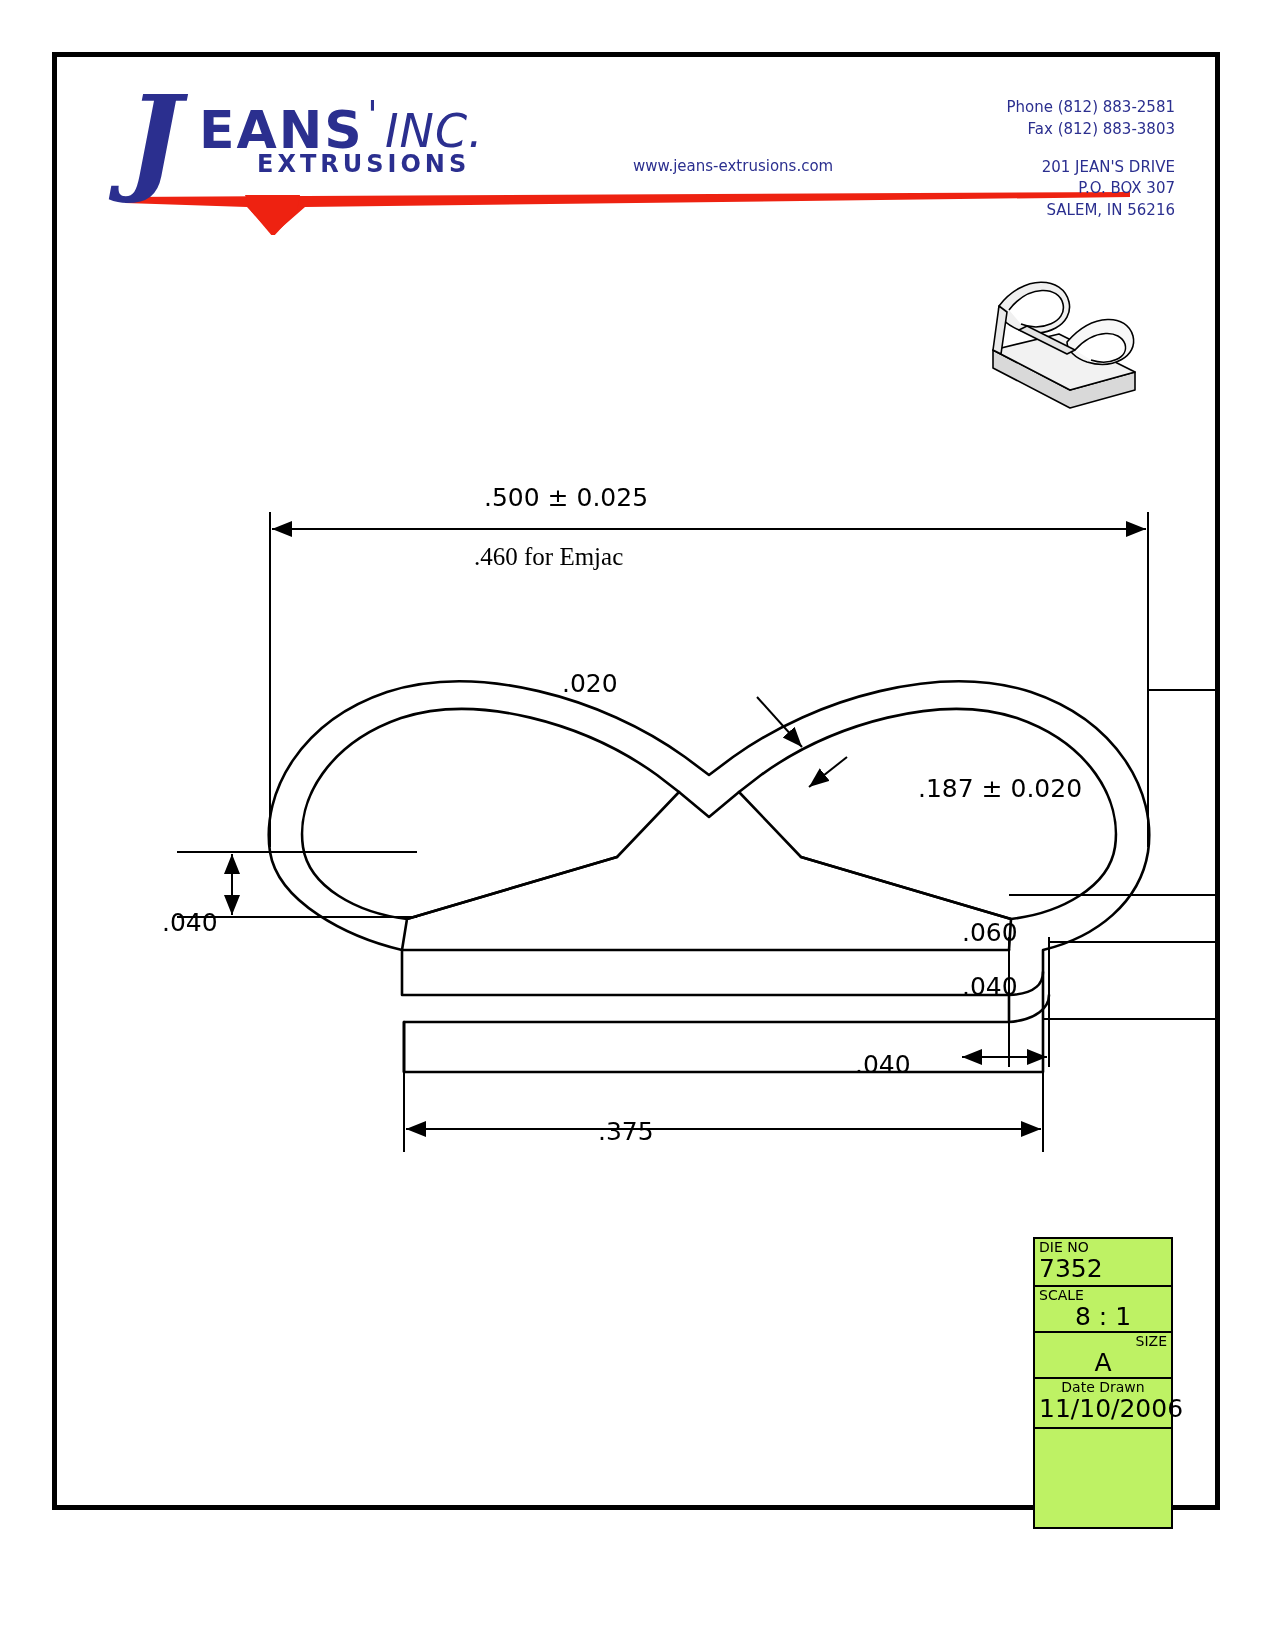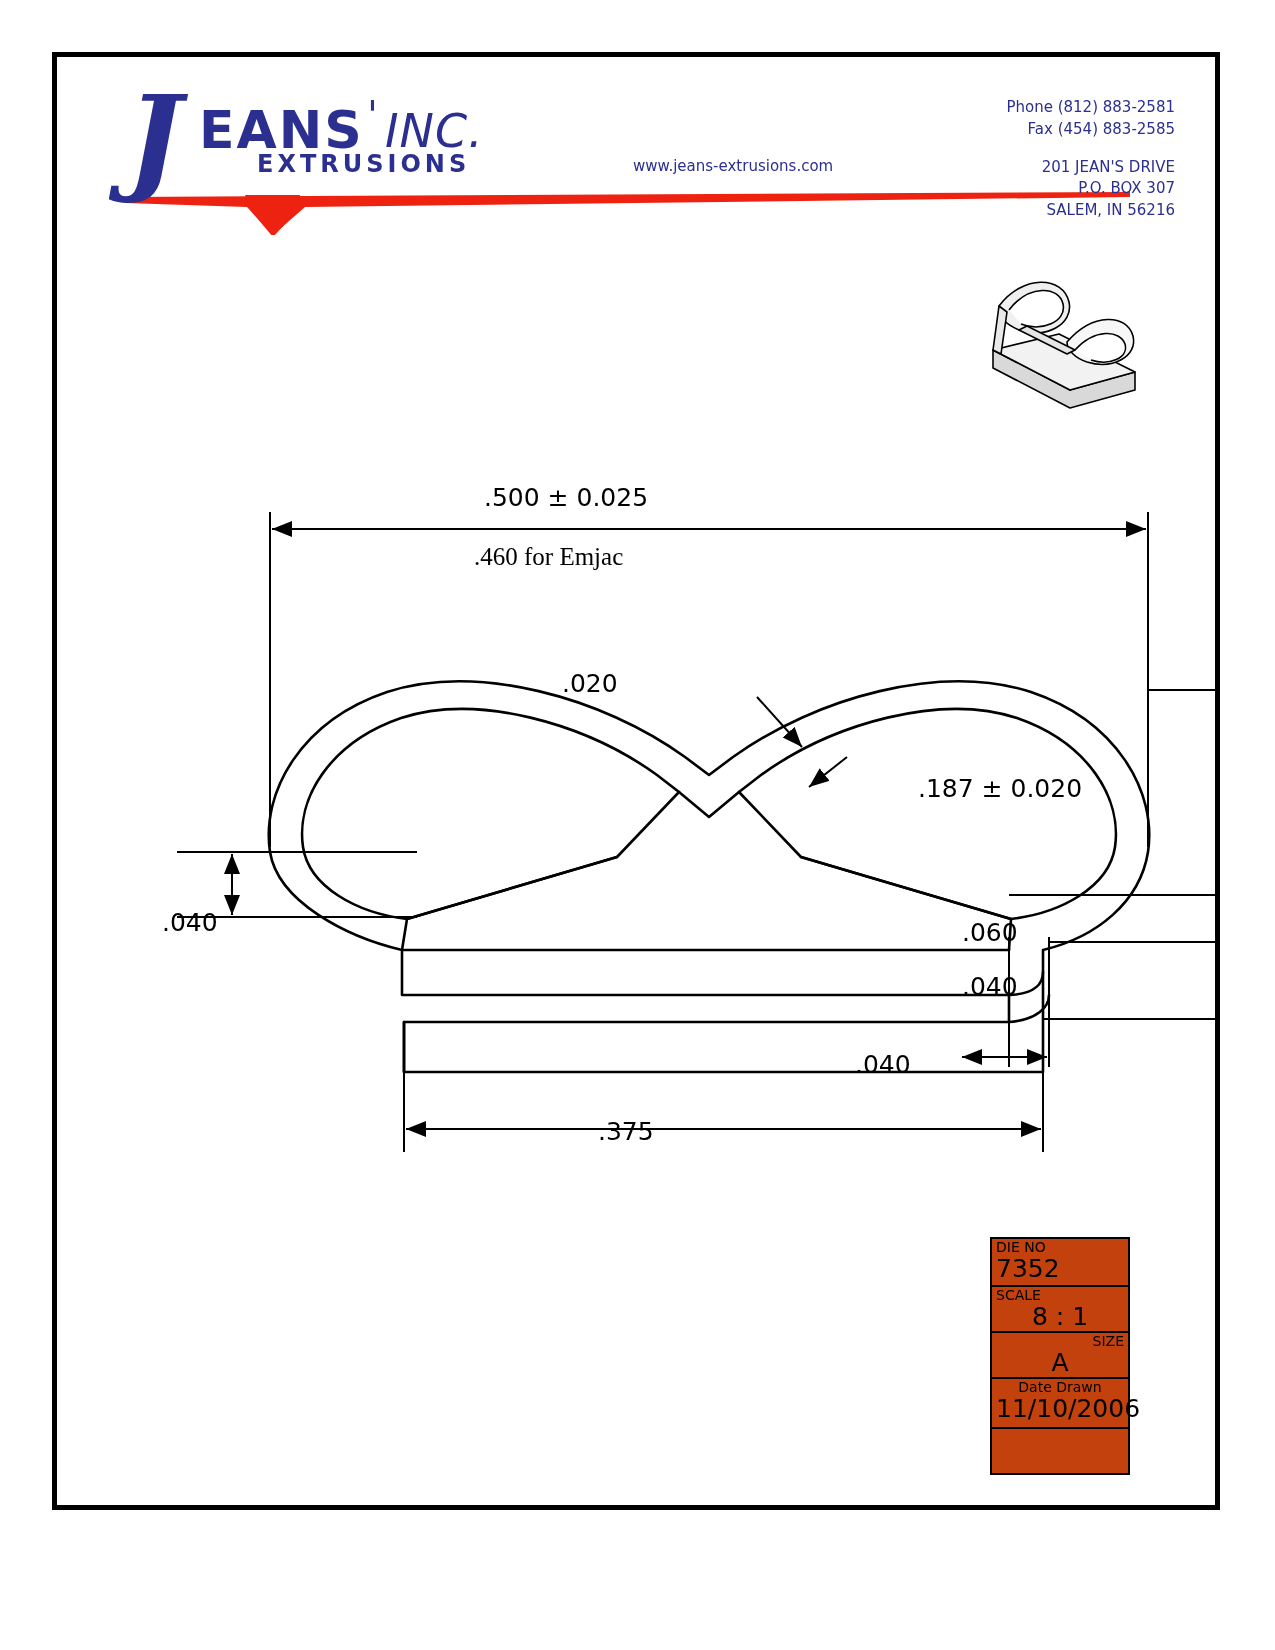--- a/index.html
+++ b/index.html
@@ -150,27 +150,27 @@
     position: absolute;
     font-family: "DejaVu Sans", sans-serif;
     font-size: 25px;
     color: #000000;
     white-space: nowrap;
   }
 
   
   .title-block {
     position: absolute;
-    left: 990px;
+    left: 1033px;
     top: 1237px;
     width: 140px;
-    height: 238px;
+    height: 292px;
     border: 2px solid #000000;
     box-sizing: border-box;
-    background: #c2410c;
+    background: #bef264;
   }
   .tb-row {
     position: relative;
     border-bottom: 2px solid #000000;
     box-sizing: border-box;
     padding: 0 4px;
   }
   .tb-row:last-child { border-bottom: none; }
   .tb-key {
     font-family: "DejaVu Sans", sans-serif;
@@ -211,21 +211,21 @@
       <div class="logo-eans">EANS</div>
       <div class="logo-apos">'</div>
       <div class="logo-inc">INC.</div>
       <div class="logo-extrusions">EXTRUSIONS</div>
     </div>
 
     <div class="website">www.jeans-extrusions.com</div>
 
     <div class="contact-block">
       <div>Phone (812) 883-2581</div>
-      <div>Fax (454) 883-2585</div>
+      <div>Fax (812) 883-3803</div>
       <div class="gap"></div>
       <div>201 JEAN'S DRIVE</div>
       <div>P.O. BOX 307</div>
       <div>SALEM, IN 56216</div>
     </div>
   </div>
 
   <svg class="part-icon" viewBox="0 0 180 175">
     <g stroke="#000000" stroke-width="1.6" fill="#ffffff" stroke-linejoin="round">
 

